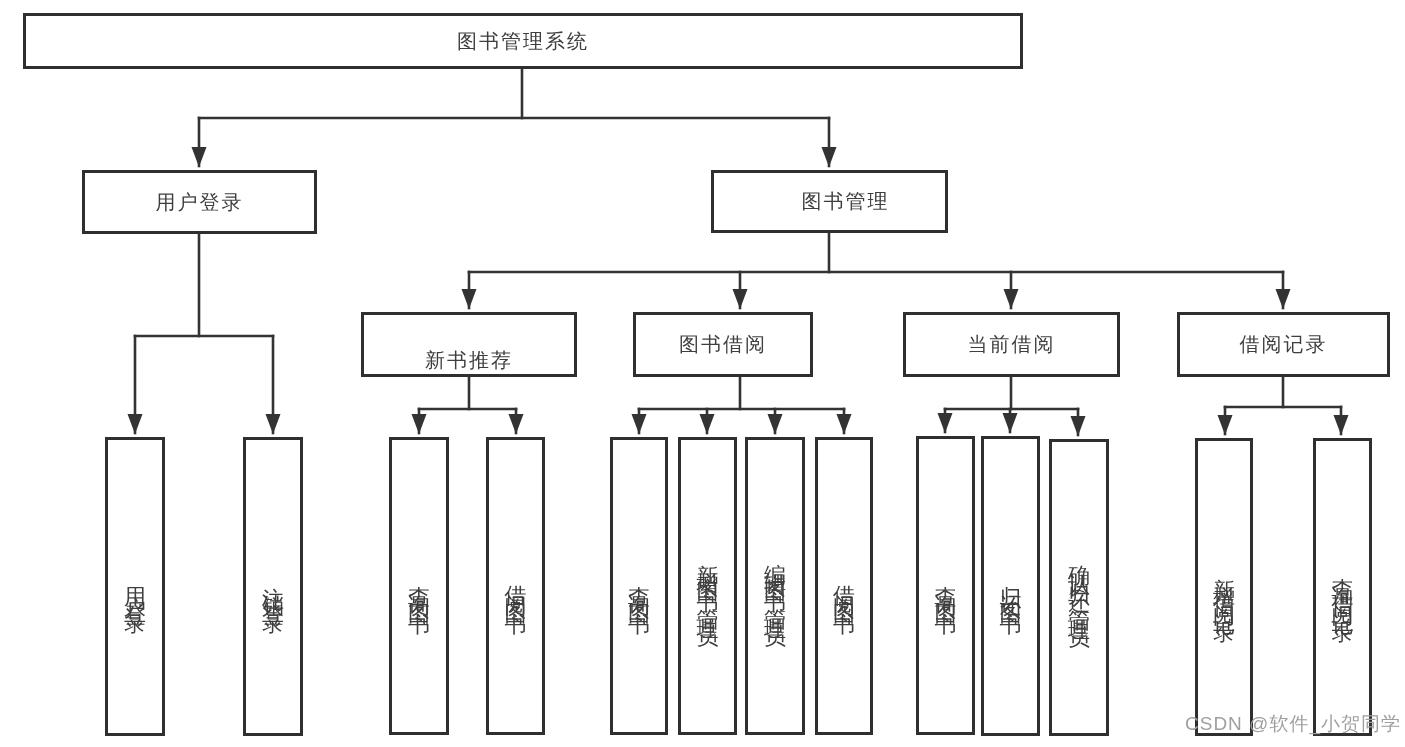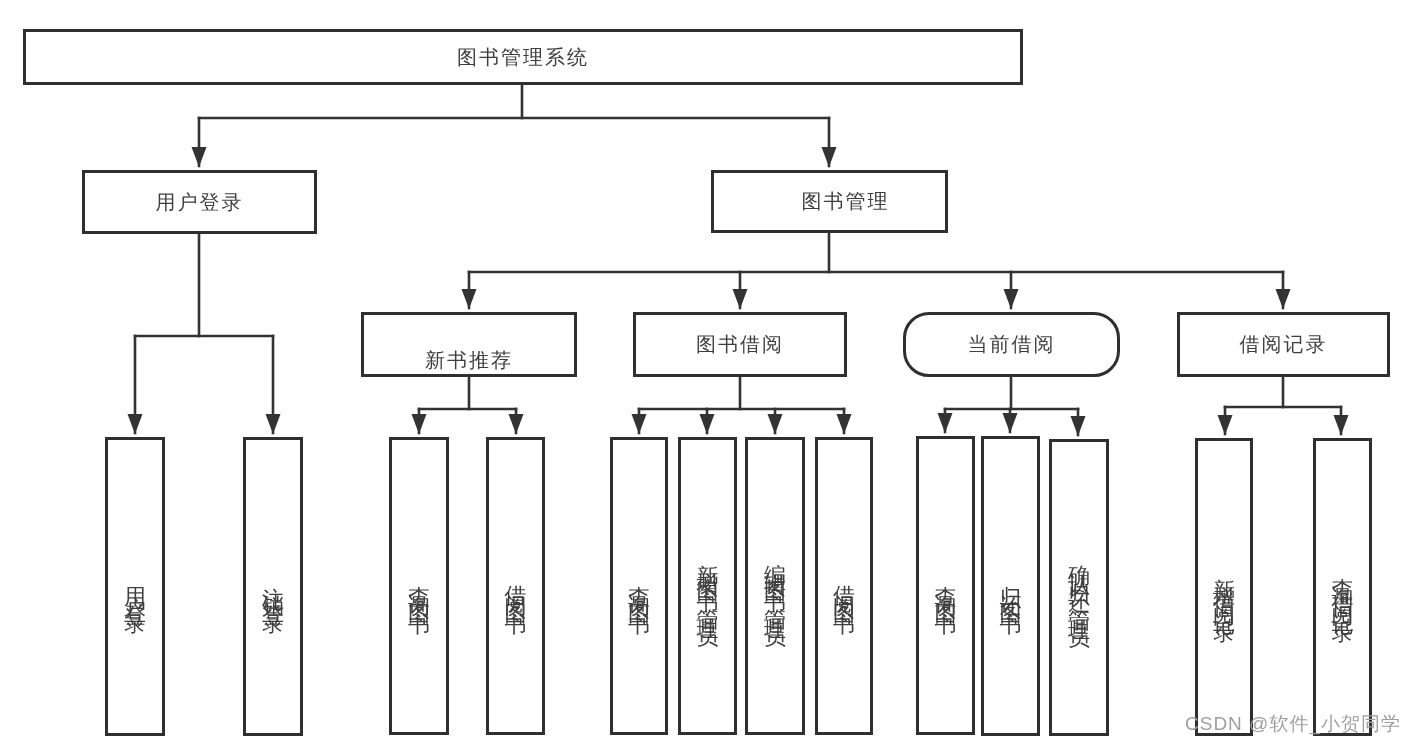--- a/index.html
+++ b/index.html
@@ -115,38 +115,38 @@
     <path class="ln" d="M945 409 V432" marker-end="url(#arrow)"></path>
     <path class="ln" d="M1010 409 V432" marker-end="url(#arrow)"></path>
     <path class="ln" d="M1078 409 V435" marker-end="url(#arrow)"></path>
 
     <path class="ln" d="M1283 377 V407"></path>
     <path class="ln" d="M1225 407 H1341"></path>
     <path class="ln" d="M1225 407 V434" marker-end="url(#arrow)"></path>
     <path class="ln" d="M1341 407 V434" marker-end="url(#arrow)"></path>
   </svg>
 
-  <div class="node root" style="left:23px; top:13px; width:1000px; height:56px;margin-top:16px;">
+  <div class="node root" style="left:23px; top:13px; width:1000px; height:56px;">
     <span>图书管理系统</span>
   </div>
 
   <div class="node hnode" style="left:82px; top:170px; width:235px; height:64px;">
     <span>用户登录</span>
   </div>
   <div class="node hnode" style="left:711px; top:170px; width:237px; height:63px;padding-left:32px;">
     <span>图书管理</span>
   </div>
 
   <div class="node hnode" style="left:361px; top:312px; width:216px; height:65px;align-items:flex-end;">
     <span>新书推荐</span>
   </div>
-  <div class="node hnode" style="left:633px; top:312px; width:214px; height:65px;">
+  <div class="node hnode" style="left:633px; top:312px; width:180px; height:65px;">
     <span>图书借阅</span>
   </div>
-  <div class="node hnode" style="left:903px; top:312px; width:217px; height:65px;border-radius:26px;">
+  <div class="node hnode" style="left:903px; top:312px; width:217px; height:65px;">
     <span>当前借阅</span>
   </div>
   <div class="node hnode" style="left:1177px; top:312px; width:213px; height:65px;">
     <span>借阅记录</span>
   </div>
 
   <div class="node vnode" style="left:105px; top:437px; width:60px; height:299px;">
     <span class="vtext">用户登录</span>
   </div>
   <div class="node vnode" style="left:243px; top:437px; width:60px; height:299px;">

